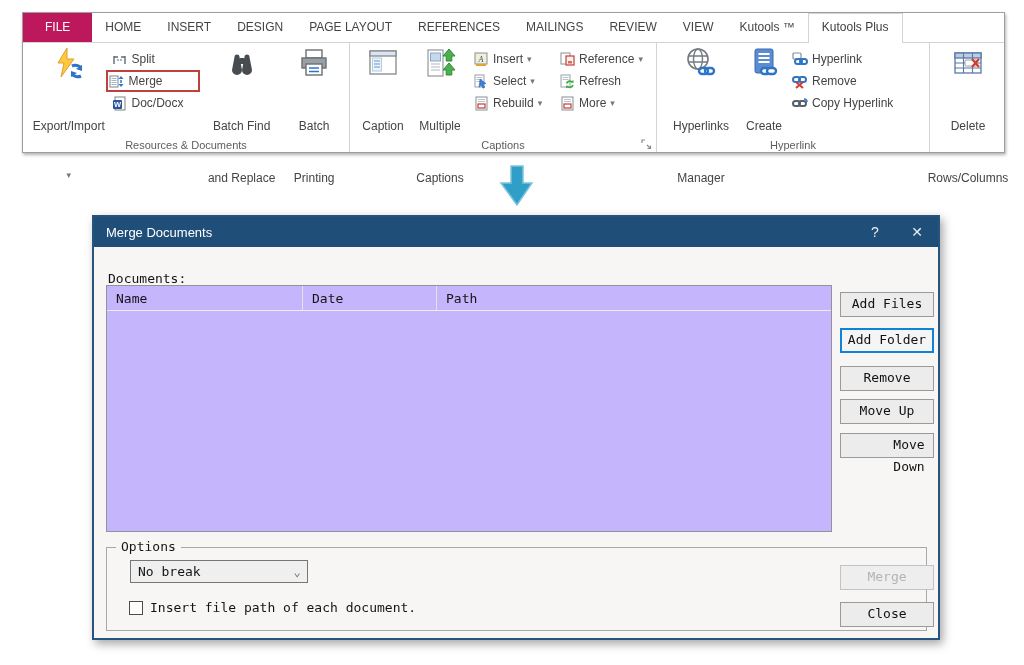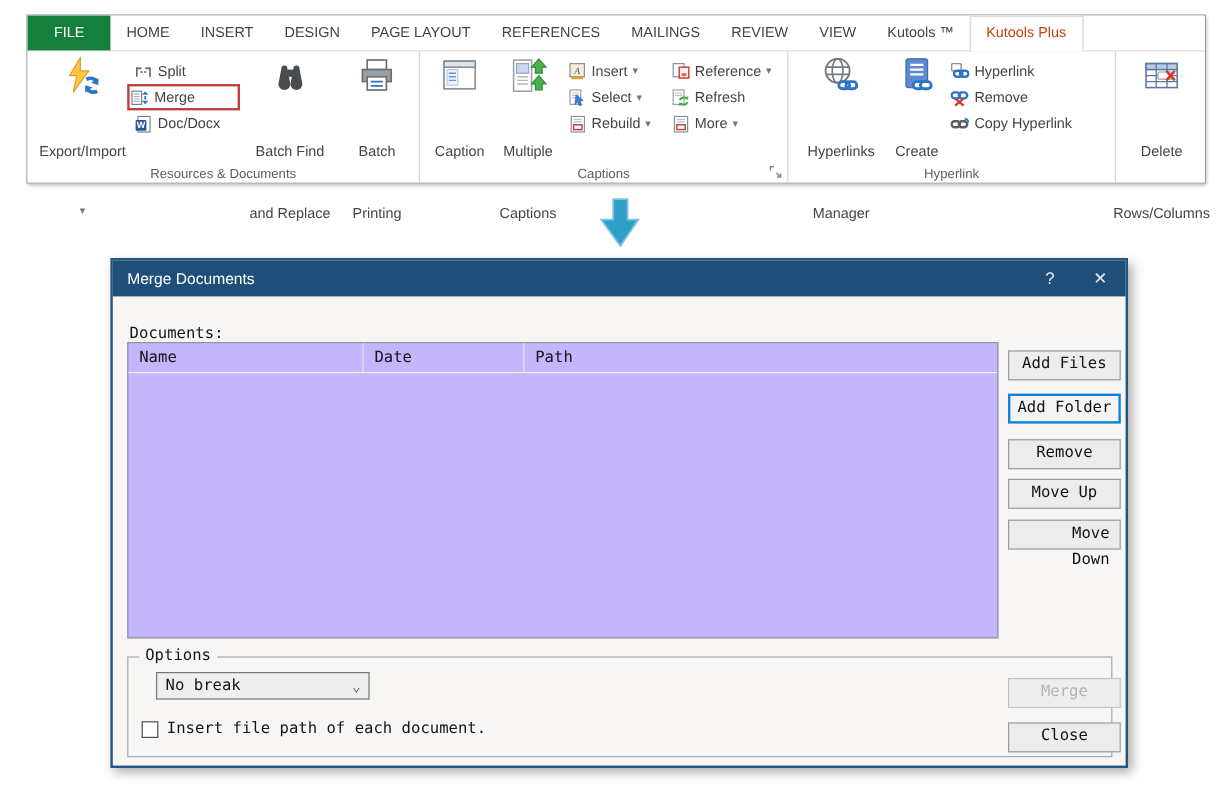--- a/index.html
+++ b/index.html
@@ -2,22 +2,22 @@
 <html><head>
 <meta charset="utf-8">
 <style>
   * { margin:0; padding:0; box-sizing:border-box; }
   html,body { width:1024px; height:665px; background:#ffffff; font-family:"Liberation Sans", sans-serif; position:relative; overflow:hidden; }
 
   
   .ribbon { position:absolute; left:22px; top:12px; width:983px; height:141px; background:#fff; border:1px solid #9d9d9d; box-shadow:1px 2px 3px rgba(0,0,0,.3); }
   .tabs { height:30px; display:flex; align-items:stretch; border-bottom:1px solid #d4d4d4; background:#fff; }
   .tab { padding:0 13px; line-height:28px; font-size:12px; color:#444; white-space:nowrap; cursor:default; }
-  .tab-file { background:#15803d; color:#fff; padding:0 22px; }
-  .tab-active { color:#c2410c; background:#fff; border:1px solid #d4d4d4; border-bottom:none; margin-bottom:-1px; line-height:27px; }
+  .tab-file { background:#be185d; color:#fff; padding:0 22px; }
+  .tab-active { color:#404040; background:#fff; border:1px solid #d4d4d4; border-bottom:none; margin-bottom:-1px; line-height:27px; }
   .ribbon-body { display:flex; height:109px; background:#fff; }
   .rgroup { position:relative; border-right:1px solid #d4d4d4; padding:3px 4px 17px 6px; display:flex; align-items:flex-start; }
   .rgroup:last-child { border-right:none; }
   .group-label { position:absolute; bottom:1px; left:0; right:0; text-align:center; font-size:11px; color:#5d5d5d; white-space:nowrap; }
   .bigbtn { display:flex; flex-direction:column; align-items:center; text-align:center; font-size:12px; color:#444; line-height:14px; padding:1px 3px; height:88px; justify-content:flex-start; cursor:default;gap:38px; }
   .bigbtn .bicon { height:38px; display:flex; align-items:center; justify-content:center; margin-bottom:2px; }
   .caret { font-size:9px; color:#777; line-height:8px; }
   .smallcol { display:flex; flex-direction:column; padding-top:2px; }
   .smallbtn { display:flex; align-items:center; gap:4px; height:22px; font-size:12px; color:#444; padding:0 3px; white-space:nowrap; cursor:default; }
   .smallbtn .sicon { width:16px; height:16px; display:flex; align-items:center; justify-content:center; flex:0 0 16px; }
@@ -45,21 +45,21 @@
   .btn-moveup { top:152px; }
   .btn-movedown { top:186px;padding-left:44px; }
   .btn-merge { top:318px; color:#b3b3b3; border-color:#c3c3c3; background:#eeeeee; }
   .btn-close { top:355px; }
   .options-box { position:absolute; left:12px; top:300px; width:821px; height:84px; border:1px solid #a8a8a8; }
   .options-legend { position:absolute; top:-9px; left:9px; background:#f7f6f5; padding:0 5px; }
   .break-row { position:absolute; left:11px; top:12px; display:flex; align-items:center; }
   .combo { width:178px; height:23px; margin-left:12px; background:#efefef; border:1px solid #767676; display:flex; align-items:center; padding-left:7px; cursor:default; }
   .combo .cval { flex:1; }
   .combo .chev { width:20px; text-align:center; color:#5f6a72; font-size:12px; }
-  .check-row { position:absolute; left:11px; top:52px; display:flex; align-items:center; gap:7px; }
+  .check-row { position:absolute; left:22px; top:52px; display:flex; align-items:center; gap:7px; }
   .checkbox { width:14px; height:14px; background:#fff; border:1px solid #4d4d4d; display:inline-block; cursor:default; }
 </style>
 </head>
 <body>
 
 <div class="ribbon">
   <div class="tabs">
     <div class="tab tab-file">FILE</div>
     <div class="tab">HOME</div>
     <div class="tab">INSERT</div>

